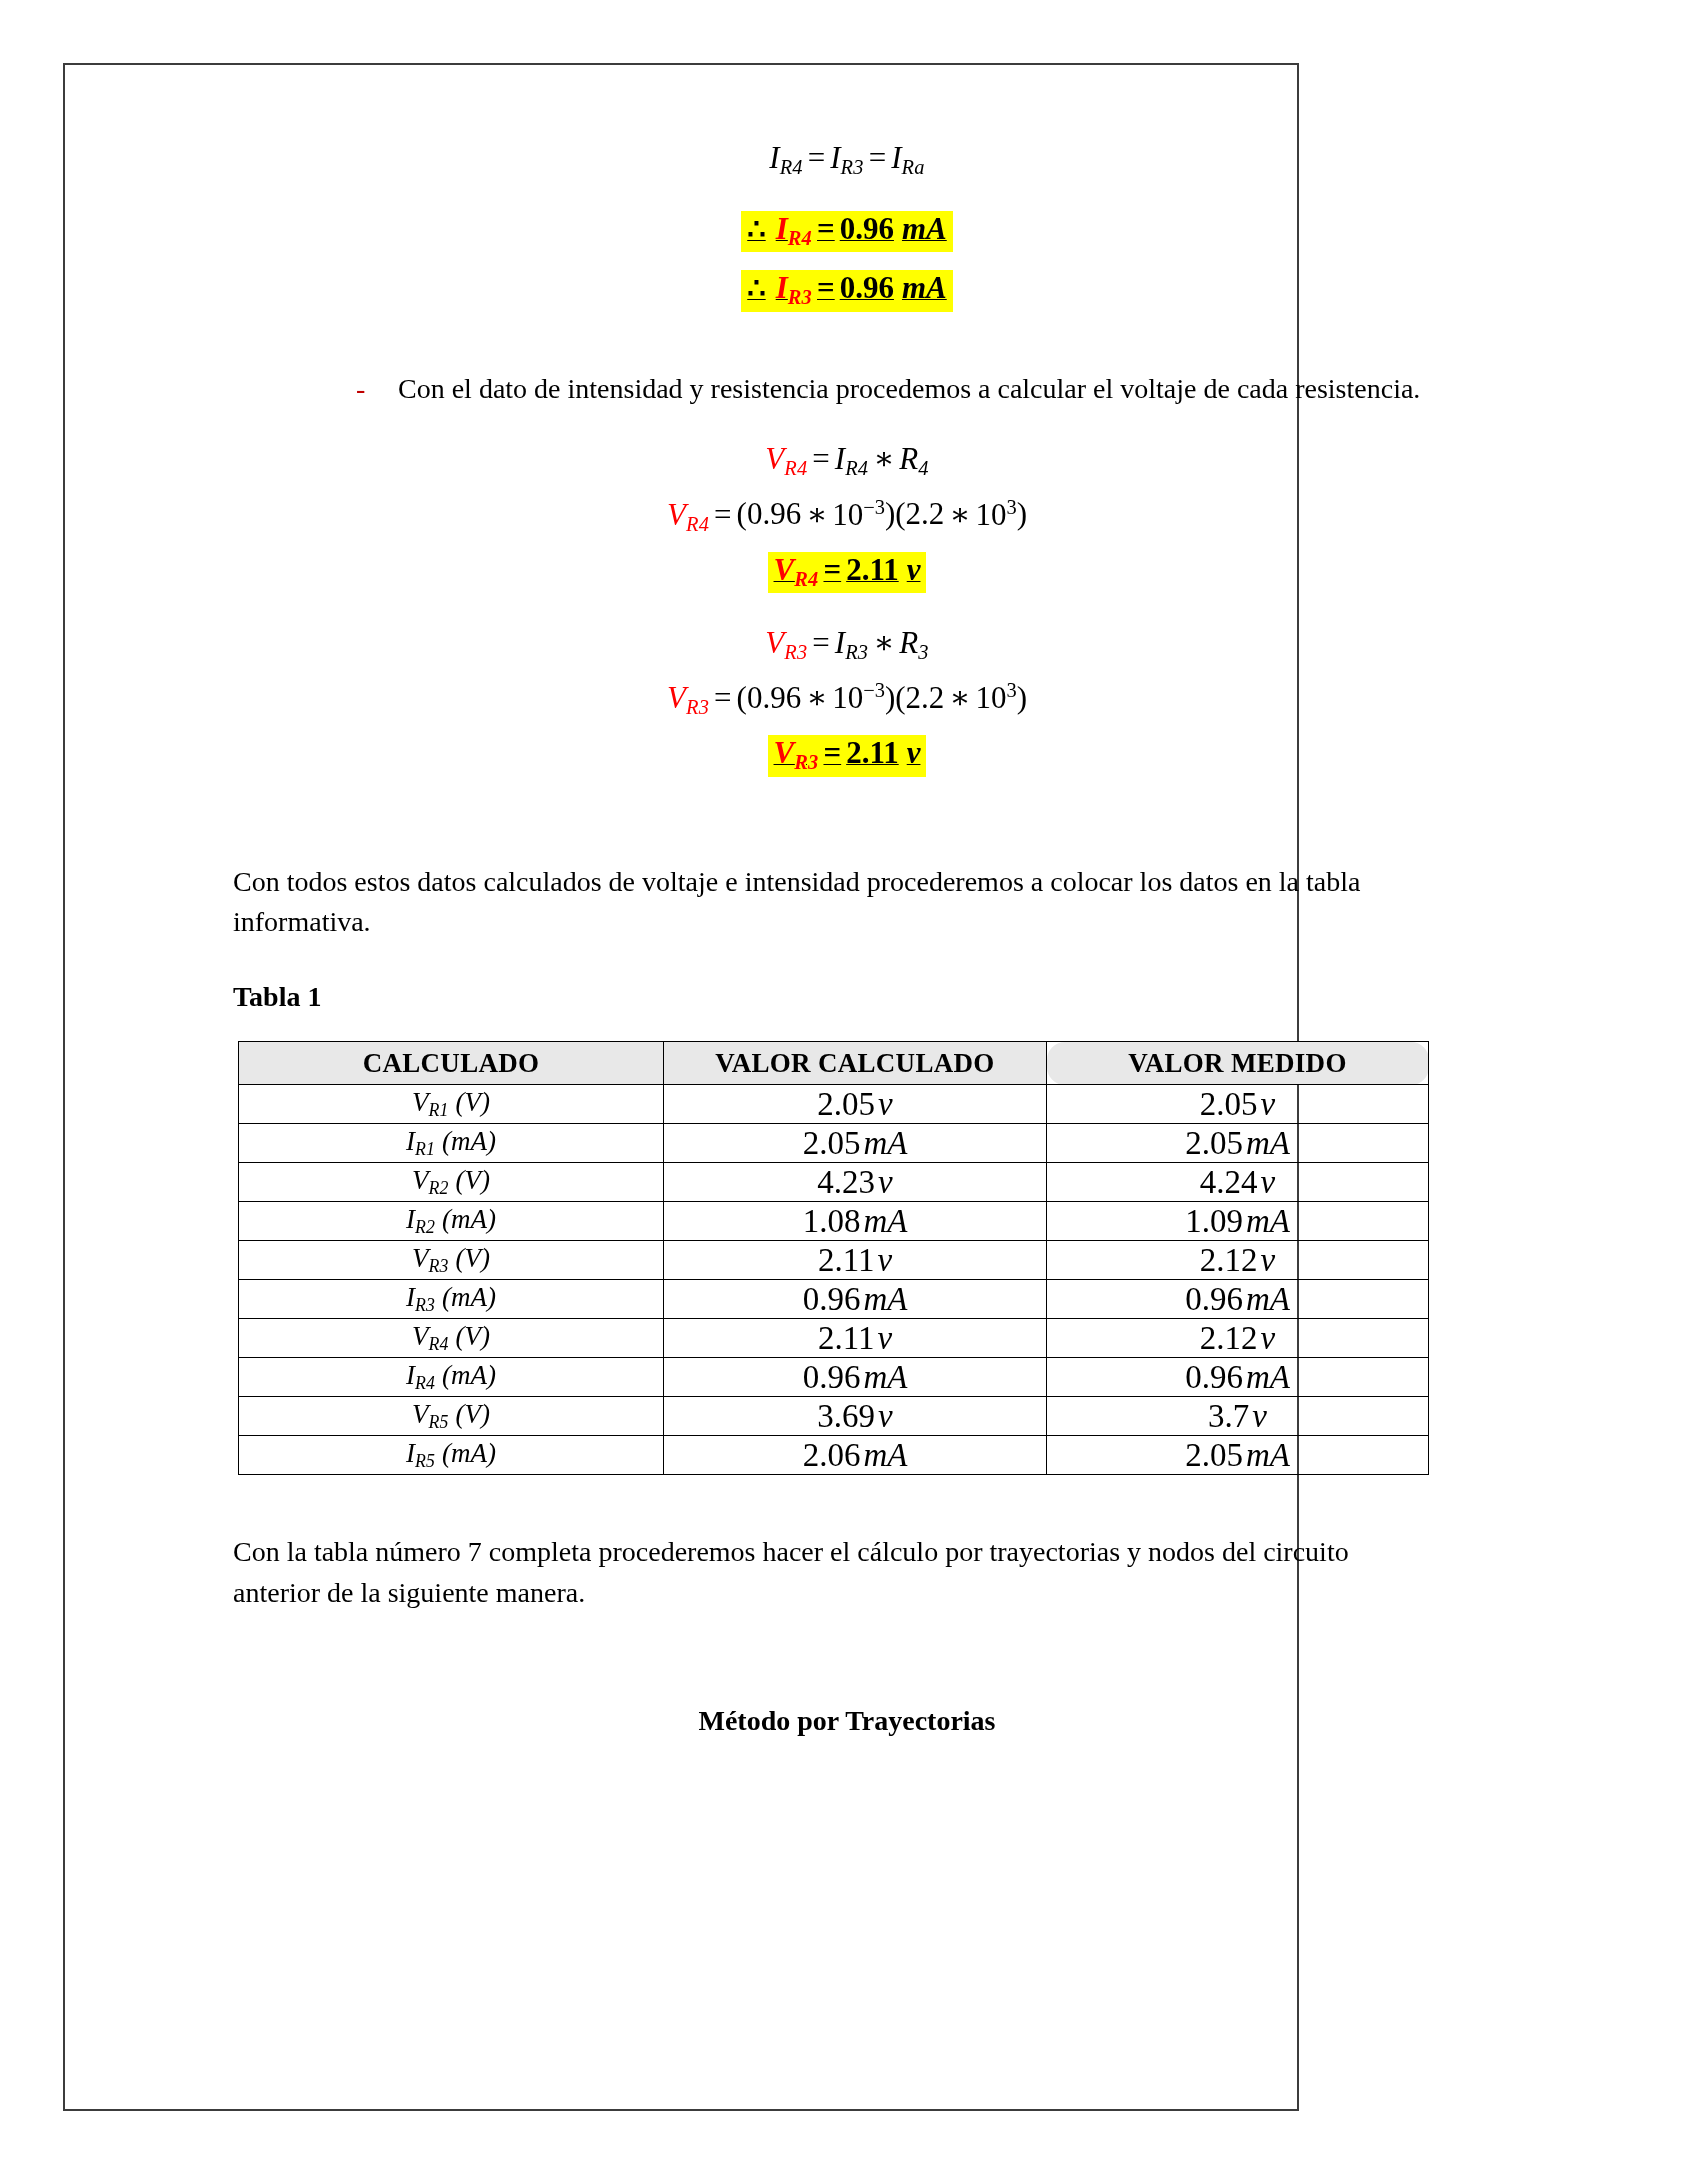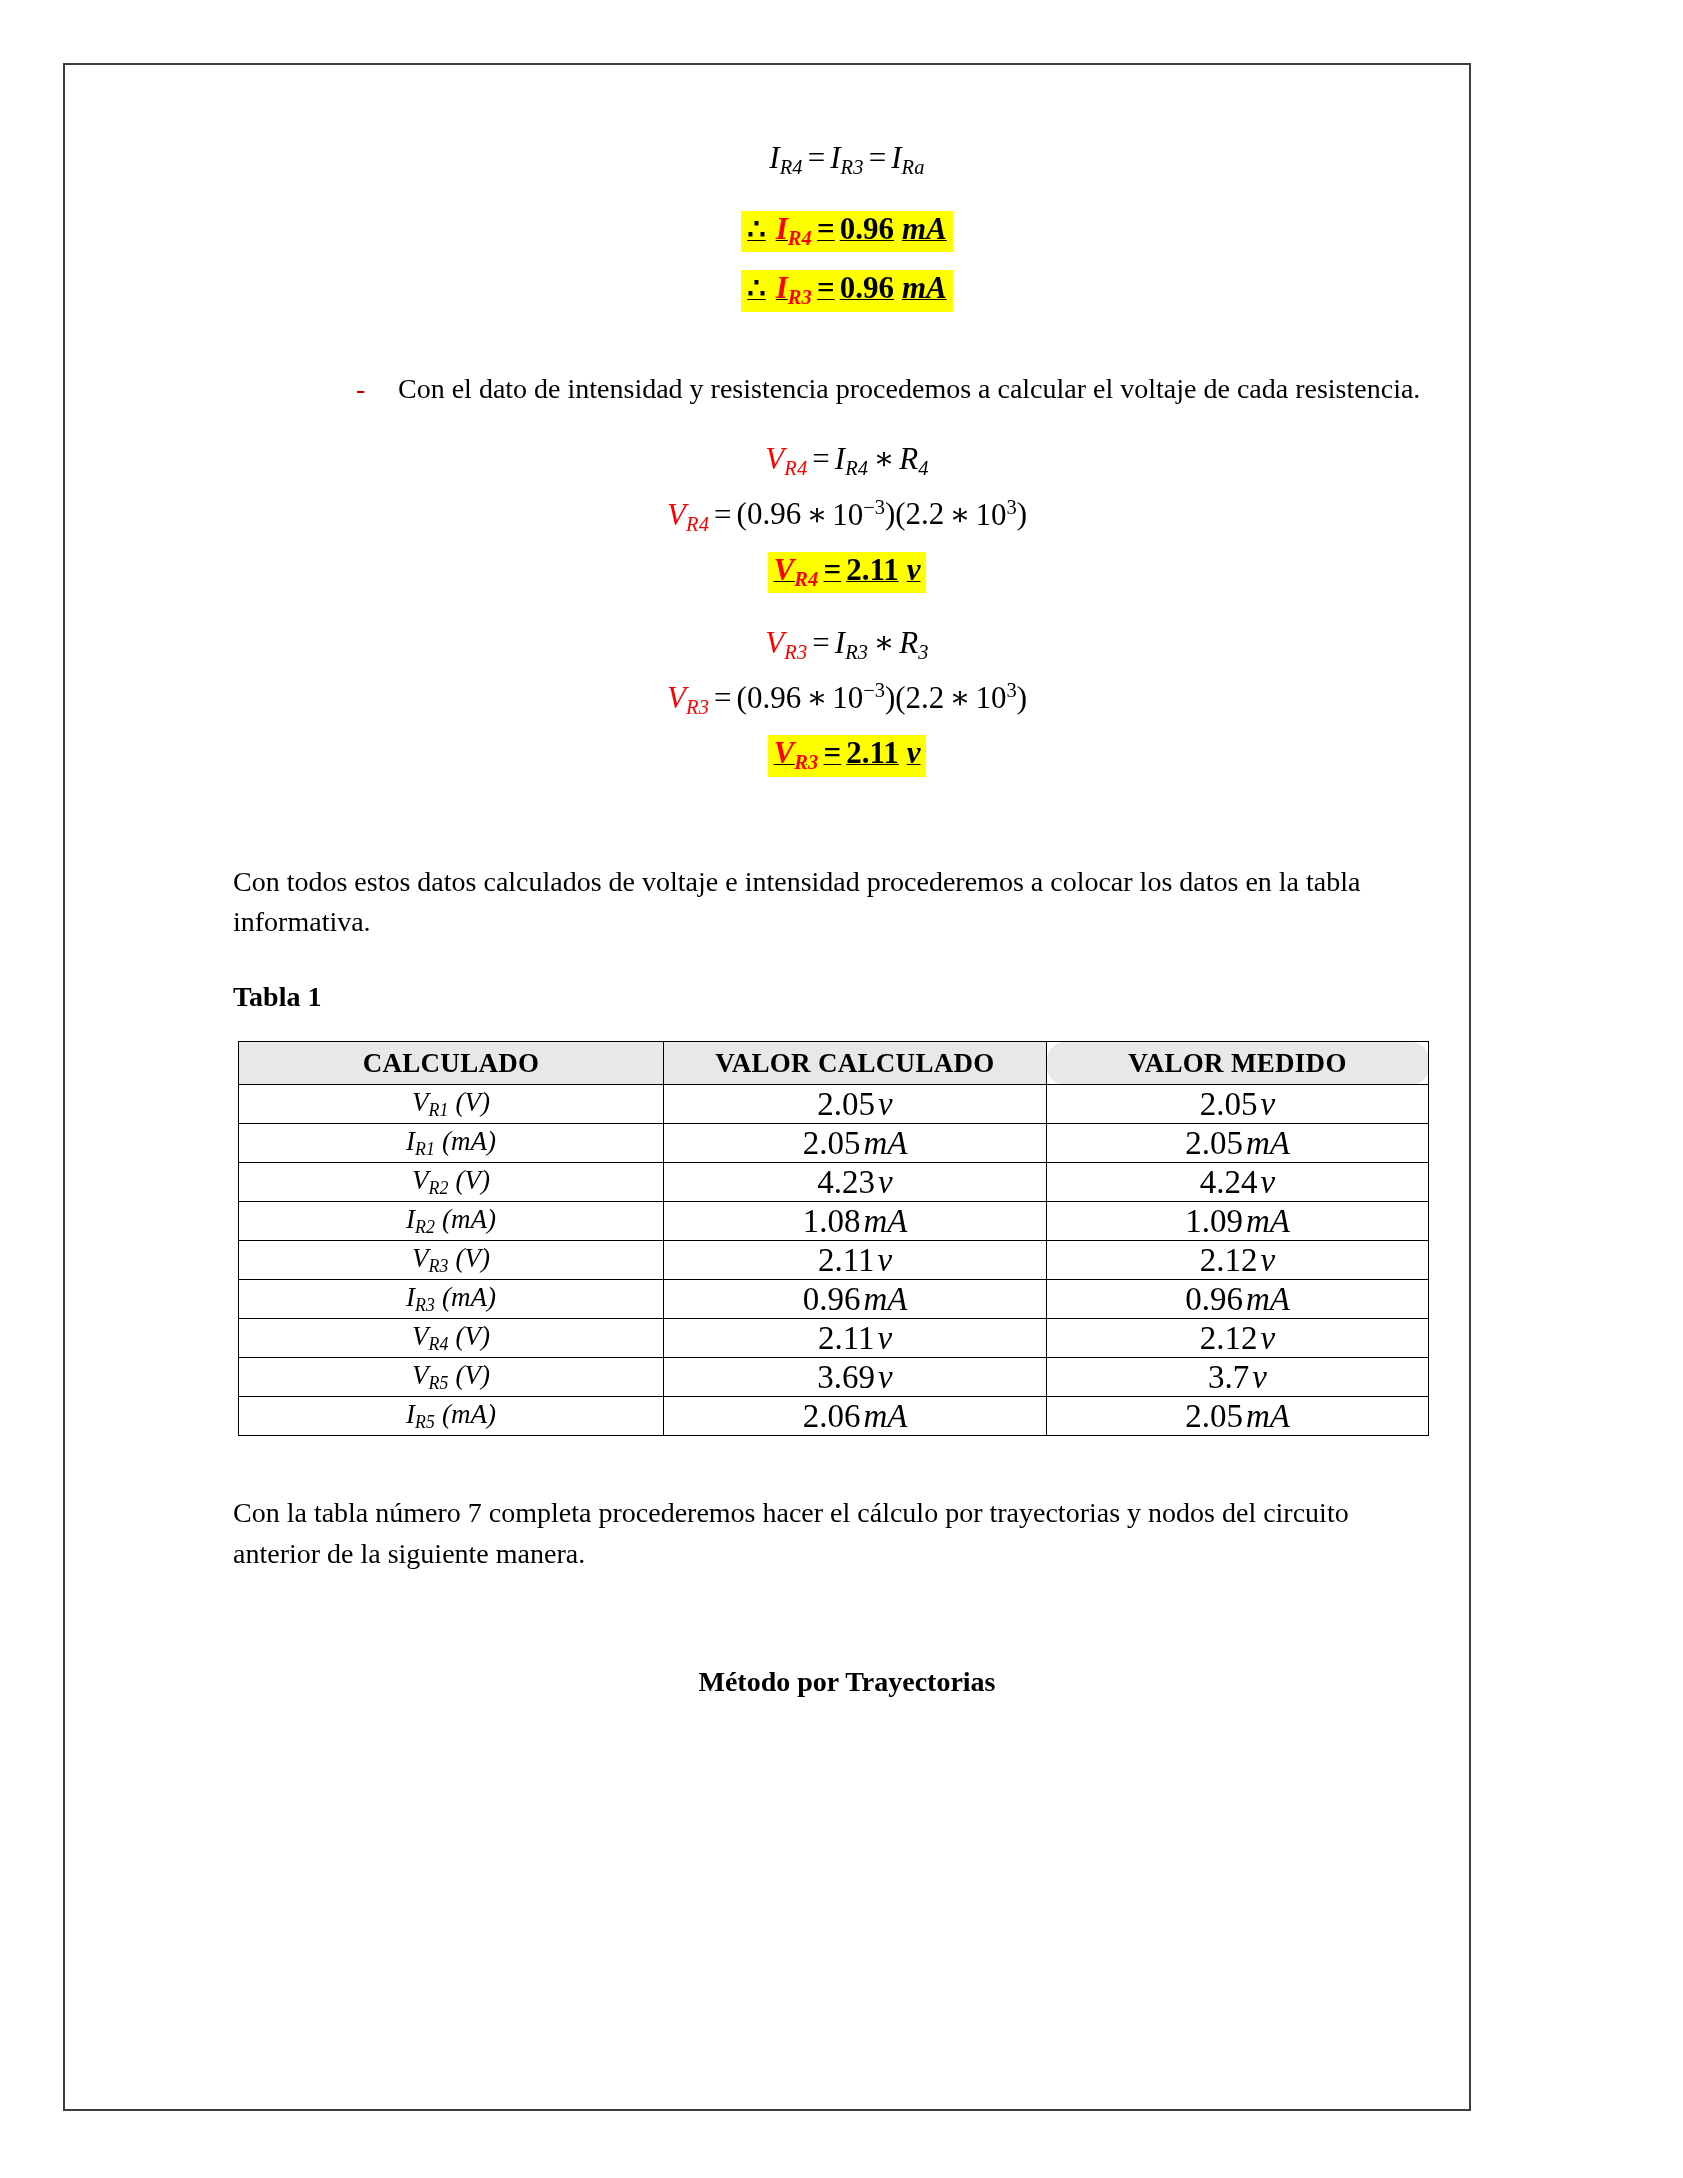--- a/index.html
+++ b/index.html
@@ -14,21 +14,21 @@
     color: #000000;
     position: relative;
     overflow: hidden;
   }
 
   
   #page-frame {
     position: absolute;
     left: 63px;
     top: 63px;
-    width: 1408px;
+    width: 1236px;
     height: 2048px;
     border: 2px solid #3c3c3c;
     box-sizing: border-box;
     background: #ffffff;
   }
 
   #page-body {
     position: absolute;
     left: 168px;
     top: 69px;
@@ -280,20 +280,25 @@
             <td class="col-a"><span class="cellmath">I<sub class="sb">R3</sub></span><span class="cellmath">&nbsp;(mA)</span></td>
             <td class="col-b"><span class="cellval">0.96<span class="unit">mA</span></span></td>
             <td class="col-c"><span class="cellval">0.96<span class="unit">mA</span></span></td>
           </tr>
           <tr>
             <td class="col-a"><span class="cellmath">V<sub class="sb">R4</sub></span><span class="cellmath">&nbsp;(V)</span></td>
             <td class="col-b"><span class="cellval">2.11<span class="unit">v</span></span></td>
             <td class="col-c"><span class="cellval">2.12<span class="unit">v</span></span></td>
           </tr>
           <tr>
+            <td class="col-a"><span class="cellmath">I<sub class="sb">R4</sub></span><span class="cellmath">&nbsp;(mA)</span></td>
+            <td class="col-b"><span class="cellval">0.96<span class="unit">mA</span></span></td>
+            <td class="col-c"><span class="cellval">0.96<span class="unit">mA</span></span></td>
+          </tr>
+          <tr>
             <td class="col-a"><span class="cellmath">V<sub class="sb">R5</sub></span><span class="cellmath">&nbsp;(V)</span></td>
             <td class="col-b"><span class="cellval">3.69<span class="unit">v</span></span></td>
             <td class="col-c"><span class="cellval">3.7<span class="unit">v</span></span></td>
           </tr>
           <tr>
             <td class="col-a"><span class="cellmath">I<sub class="sb">R5</sub></span><span class="cellmath">&nbsp;(mA)</span></td>
             <td class="col-b"><span class="cellval">2.06<span class="unit">mA</span></span></td>
             <td class="col-c"><span class="cellval">2.05<span class="unit">mA</span></span></td>
           </tr>
         </tbody>

